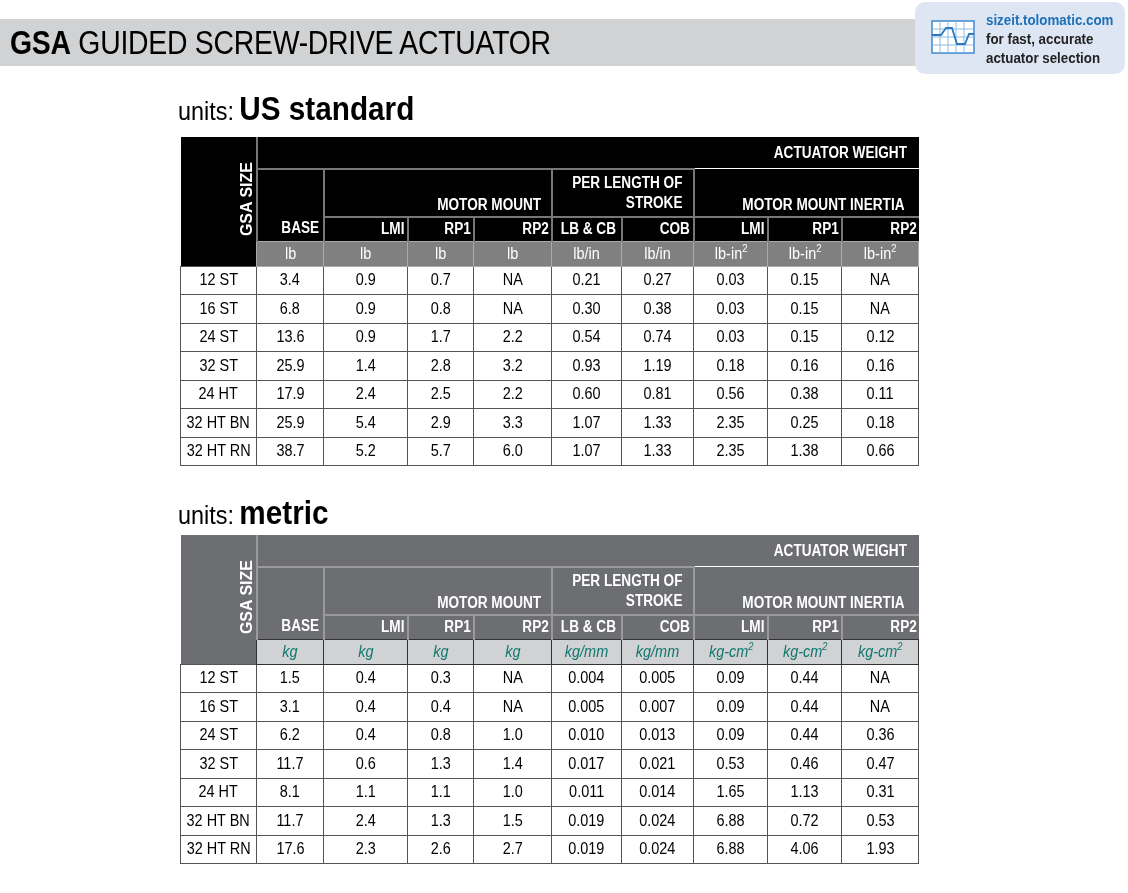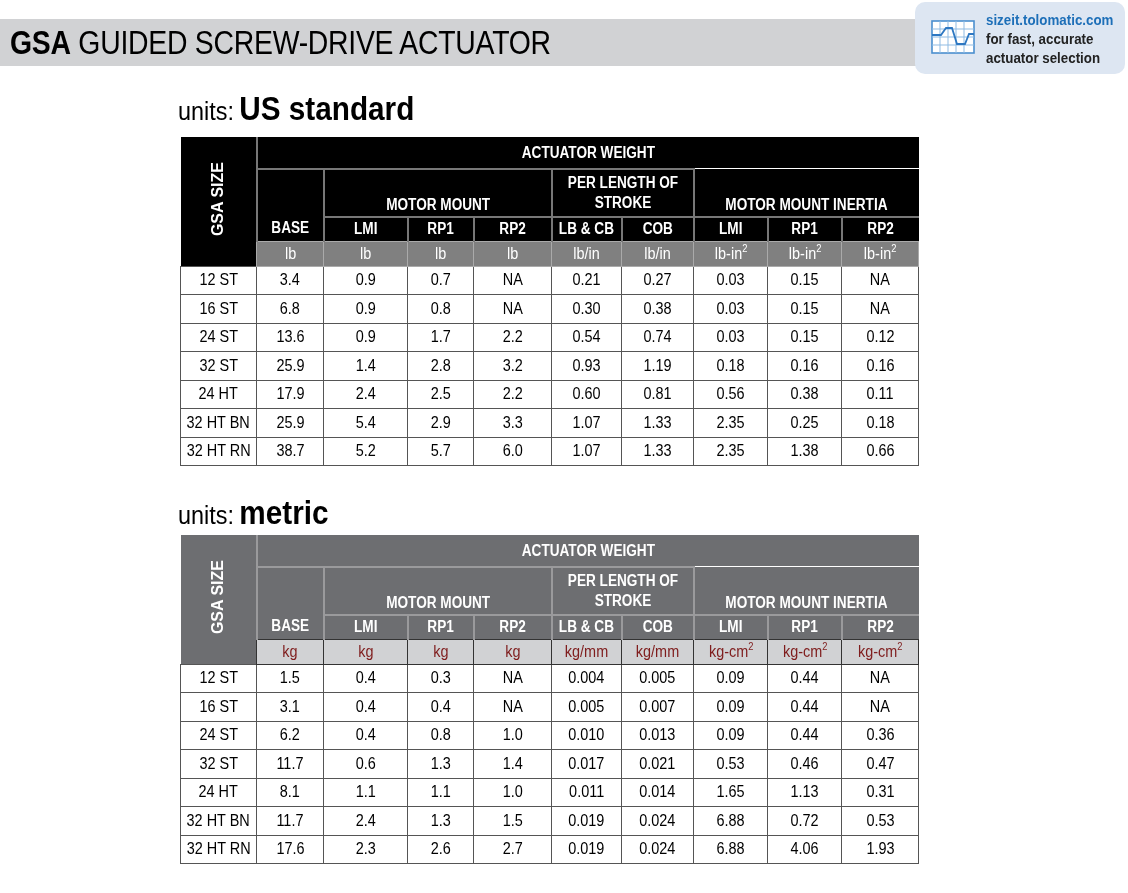--- a/index.html
+++ b/index.html
@@ -15,37 +15,37 @@
   .promo-text { position:absolute; left:71px; top:8px; font-size:15.5px; line-height:19px; font-weight:bold; transform:scaleX(0.86); transform-origin:left top; white-space:nowrap; }
   .promo-url { color:#1d6fb8; }
   .promo-tag { color:#222; }
 
   .units-label { position:absolute; left:178px; font-size:26px; line-height:34px; white-space:nowrap; transform:scaleX(0.9); transform-origin:left center; }
   .units-label .u-prefix { font-weight:normal; }
   .units-label .u-name { font-weight:bold; font-size:33px; margin-left:6px; }
 
   table.spec { position:absolute; left:180px; border-collapse:collapse; table-layout:fixed; }
   table.spec td, table.spec th { padding:0; text-align:center; overflow:hidden; white-space:nowrap; }
-  table.spec th { font-weight:bold; font-size:16px; color:#fff; line-height:18px; }
+  table.spec th { font-weight:bold; font-size:16px; color:#fff; line-height:18px;text-align:right; }
   .cond { display:inline-block; transform:scaleX(0.85); }
   table.spec td.val { font-size:17px; border:1.5px solid #555; height:27.5px; background:#fff; color:#000; }
   table.spec td.units { font-size:17px; height:24px; border:1.5px solid #999; }
   .size-col { writing-mode:vertical-rl; transform:rotate(180deg); font-weight:bold; font-size:16px; color:#fff; display:inline-block; }
 
   
   table.us th { background:#000; }
   table.us th.bl { border-left:2px solid #777; }
   table.us th.bt { border-top:2px solid #777; }
   table.us td.units { background:#808080; color:#fff; border-color:#aaa; }
 
   
   table.met th { background:#6d6e71; }
   table.met th.bl { border-left:2px solid #9a9a9c; }
   table.met th.bt { border-top:2px solid #9a9a9c; }
-  table.met td.units { background:#d1d2d4; color:#7f1d1d; border-color:#333; }
+  table.met td.units { background:#d1d2d4; color:#0f766e; border-color:#333;font-style:italic; }
 
   sup { font-size:11px; vertical-align:7px; line-height:0; }
 </style>
 </head>
 <body>
 
 <div class="title-bar"></div>
 <div class="title-text"><b>GSA</b> <span class="light">GUIDED SCREW-DRIVE ACTUATOR</span></div>
 
 <div class="promo">

